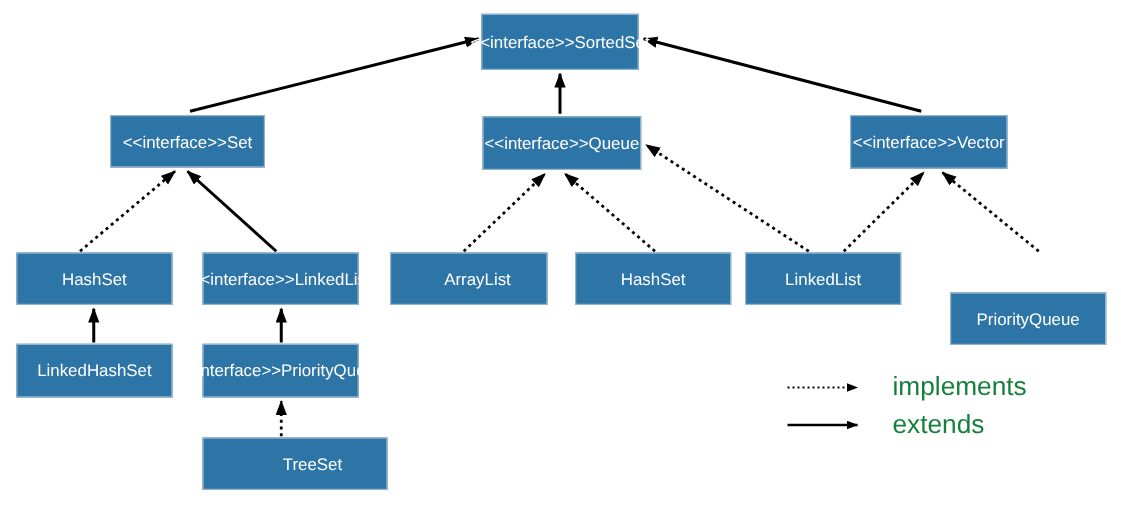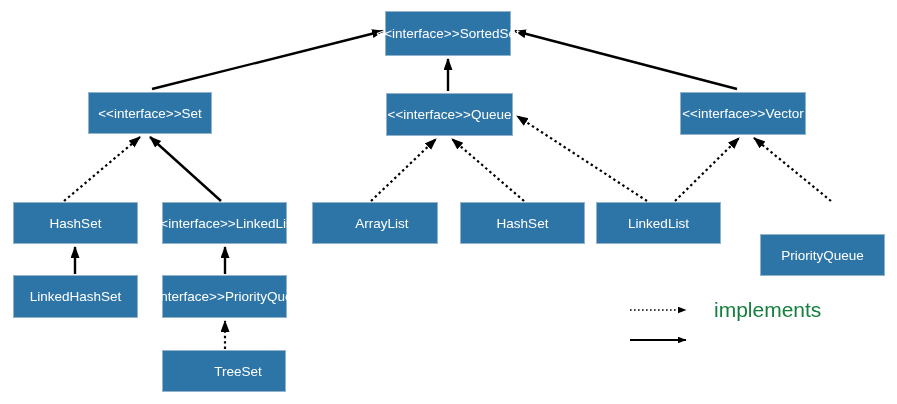--- a/index.html
+++ b/index.html
@@ -120,21 +120,21 @@
       <div class="node" style="left: 760px; top: 202px; width: 125px; height: 42px; margin-top: 32px;">
         <span class="node-label">PriorityQueue</span>
       </div>
       <div class="node" style="left: 13px; top: 275px; width: 125px; height: 43px;">
         <span class="node-label">LinkedHashSet</span>
       </div>
       <div class="node" style="left: 162px; top: 275px; width: 125px; height: 43px;">
         <span class="stereotype">&lt;&lt;interface&gt;&gt;</span>
         <span class="node-label">PriorityQueue</span>
       </div>
-      <div class="node" style="left: 162px; top: 350px; width: 124px; height: 42px; padding-left: 28px;">
+      <div class="node" style="left: 162px; top: 350px; width: 148px; height: 42px; padding-left: 28px;">
         <span class="node-label">TreeSet</span>
       </div>
     </div>
 
   <div class="legend">
     <div class="legend-row">
       <svg width="70" height="12" viewBox="0 0 70 12">
         <defs>
           <marker id="ahs" markerUnits="userSpaceOnUse" markerWidth="10" markerHeight="8" refX="8.5" refY="3.5" orient="auto">
             <path d="M0,0 L9,3.5 L0,7 Z" fill="#000"></path>
@@ -146,16 +146,17 @@
     </div>
     <div class="legend-row">
       <svg width="70" height="12" viewBox="0 0 70 12">
         <defs>
           <marker id="ahs2" markerUnits="userSpaceOnUse" markerWidth="10" markerHeight="8" refX="8.5" refY="3.5" orient="auto">
             <path d="M0,0 L9,3.5 L0,7 Z" fill="#000"></path>
           </marker>
         </defs>
         <line class="sample-extends" x1="2" y1="6" x2="58" y2="6" marker-end="url(#ahs2)"></line>
       </svg>
+      <span class="legend-label">extends</span>
     </div>
   </div>
 
 </div>
 
 </body></html>

